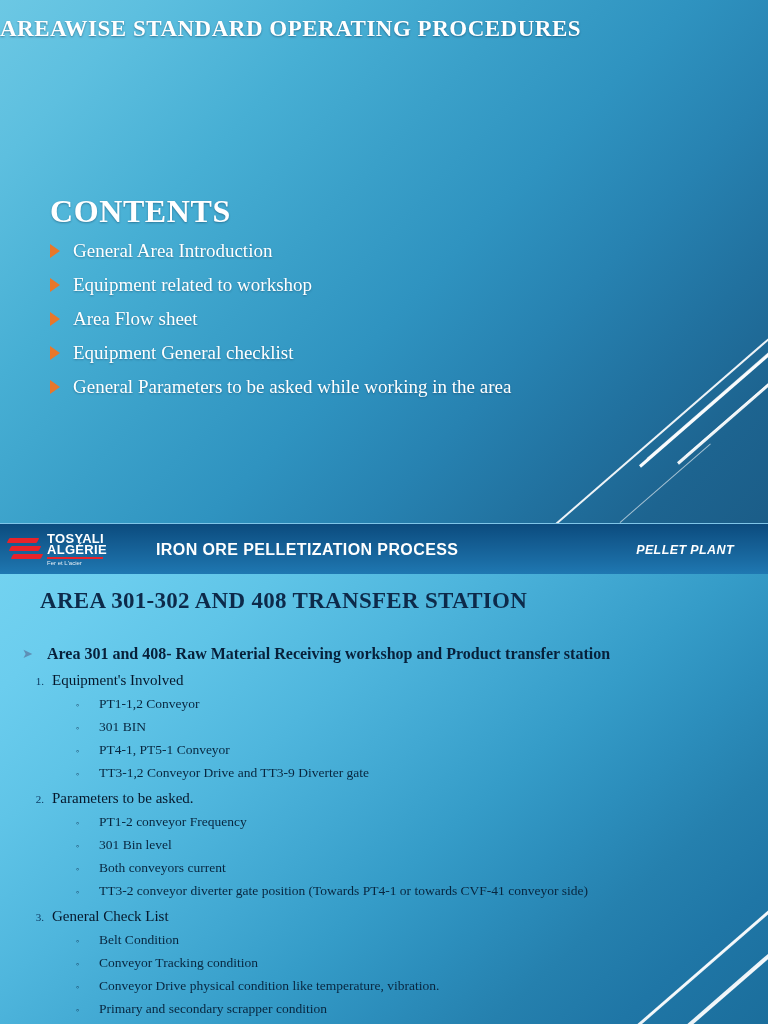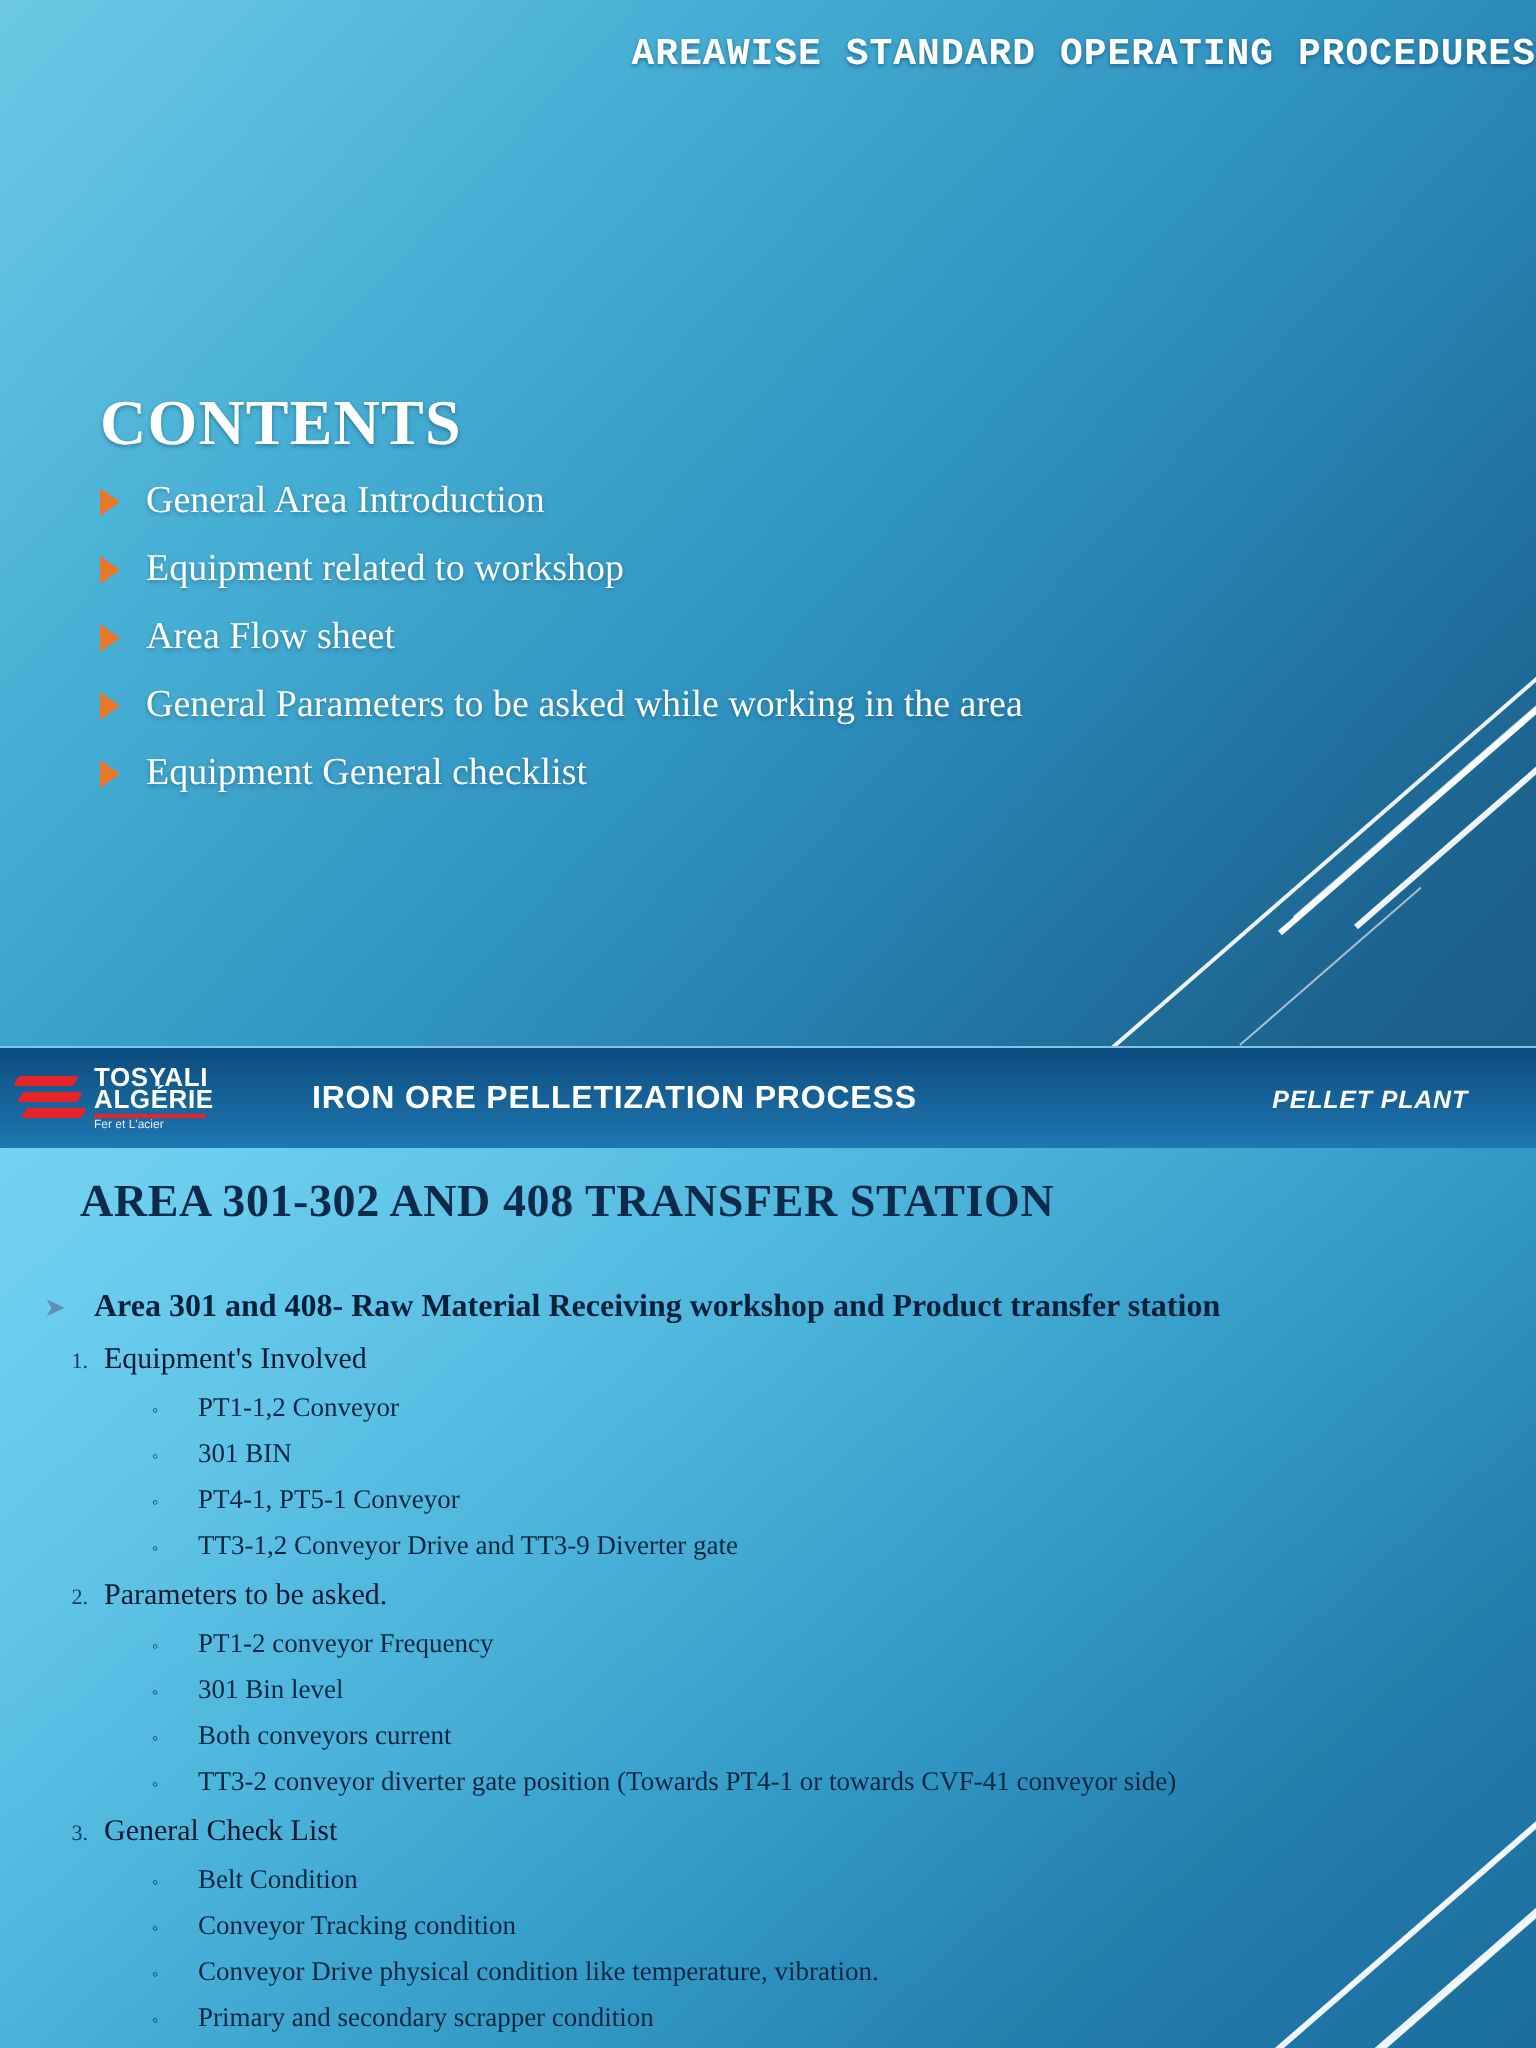--- a/index.html
+++ b/index.html
@@ -27,26 +27,26 @@
         #2782b1 68%,
         #21719f 80%,
         #1d6490 90%,
         #1b5d88 100%);
     overflow: hidden;
   }
 
   .slide1-title {
     position: absolute;
     left: 0; top: 16px; width: 768px;
-    text-align: right;
+    text-align: left;
     color: #ffffff;
-    font-size: 19px;
+    font-size: 23px;
     font-weight: bold;
     letter-spacing: 0.5px;
-    font-family: Liberation Mono, monospace;
+    font-family: Liberation Serif, serif;
     text-shadow: 0 1px 2px rgba(0,40,70,0.45);
   }
 
   .contents-block { position: absolute; left: 50px; top: 193px; width: 620px; }
 
   .contents-heading {
     color: #ffffff;
     font-size: 32px;
     font-weight: bold;
     letter-spacing: 0.6px;
@@ -234,25 +234,25 @@
         <li class="contents-item">
           <span class="tri-bullet"></span>
           <span class="contents-label">Equipment related to workshop</span>
         </li>
         <li class="contents-item">
           <span class="tri-bullet"></span>
           <span class="contents-label">Area Flow sheet</span>
         </li>
         <li class="contents-item">
           <span class="tri-bullet"></span>
+          <span class="contents-label">Equipment General checklist</span>
+        </li>
+        <li class="contents-item">
+          <span class="tri-bullet"></span>
           <span class="contents-label">General Parameters to be asked while working in the area</span>
-        </li>
-        <li class="contents-item">
-          <span class="tri-bullet"></span>
-          <span class="contents-label">Equipment General checklist</span>
         </li>
       </ul>
     </div>
   </section>
 
   <footer class="footer-bar">
     <div class="logo">
       <div class="logo-marks">
         <span></span>
           <span></span>

